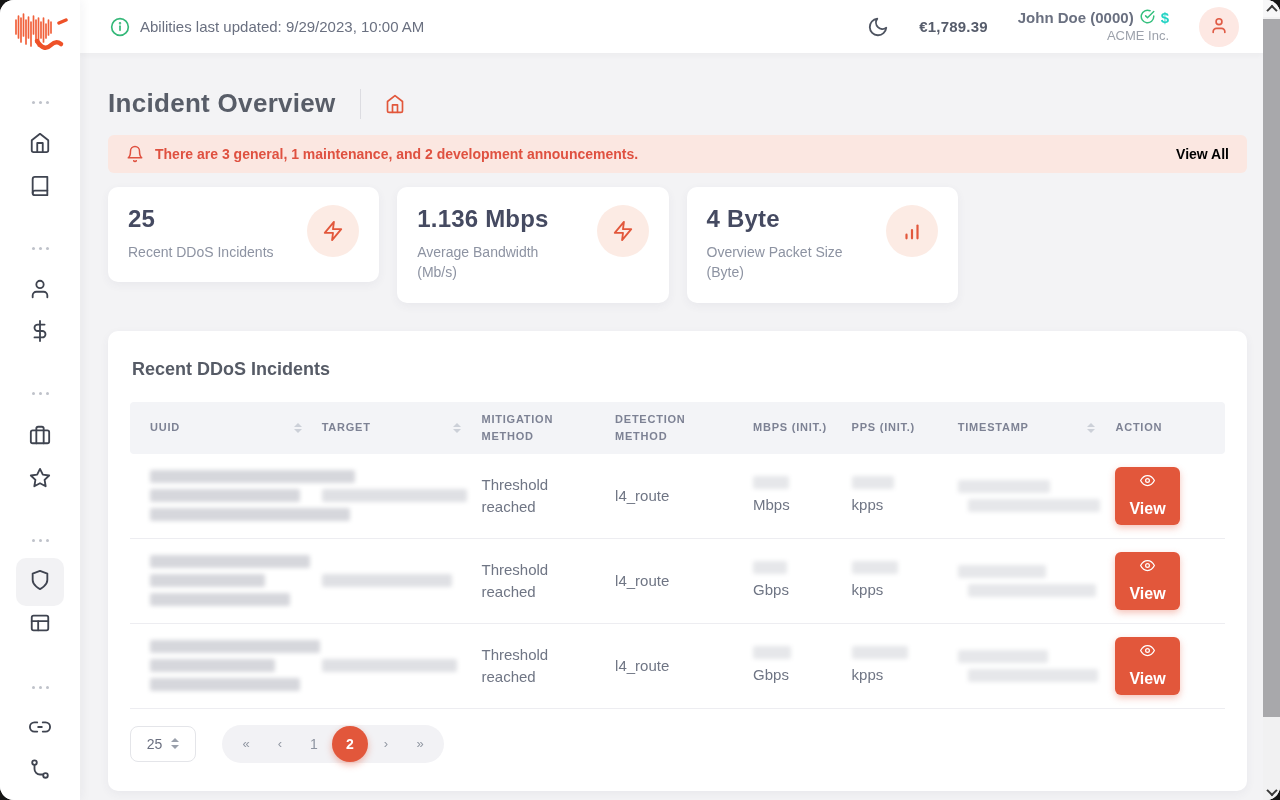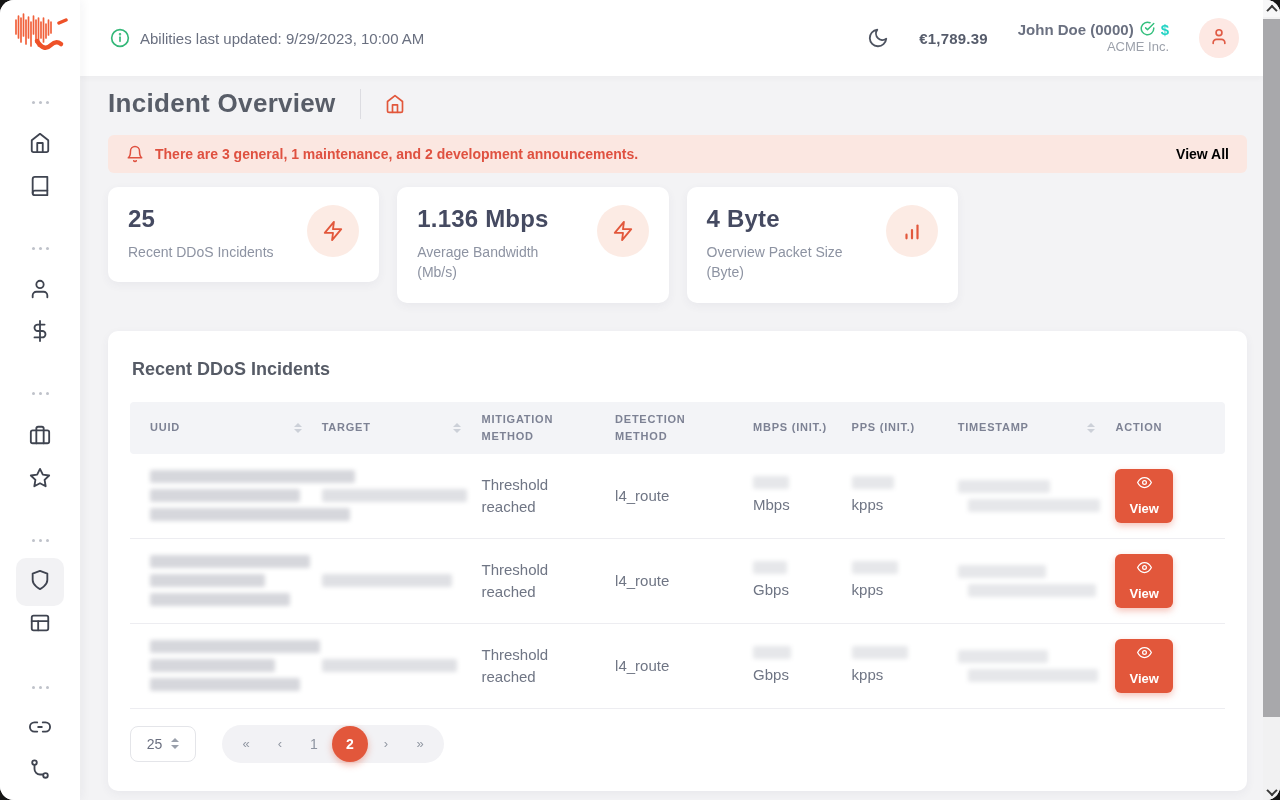--- a/index.html
+++ b/index.html
@@ -9,21 +9,21 @@
   
   .sidebar{position:absolute;left:0;top:0;bottom:0;width:80px;background:#fff;box-shadow:2px 0 10px rgba(40,40,60,.05);z-index:3;}
   .logo{position:absolute;top:8px;left:12px;width:56px;height:52px;}
   .snav{position:absolute;left:16px;width:48px;height:48px;display:flex;align-items:center;justify-content:center;color:#3f4450;cursor:pointer;border-radius:10px;}
   .snav svg{width:22px;height:22px;}
   .snav.active{background:#f2f2f4;}
   .sdots{display:flex;gap:4px;align-items:center;cursor:default;}
   .sdots i{width:3px;height:3px;border-radius:50%;background:#bfc2ca;display:block;}
 
   
-  .topbar{position:absolute;left:80px;right:17px;top:0;height:76px;background:#fff;display:flex;align-items:center;padding:0 24px 0 30px;box-sizing:border-box;box-shadow:0 2px 6px rgba(40,40,60,.04);z-index:2;}
+  .topbar{position:absolute;left:80px;right:17px;top:0;height:53px;background:#fff;display:flex;align-items:center;padding:0 24px 0 30px;box-sizing:border-box;box-shadow:0 2px 6px rgba(40,40,60,.04);z-index:2;}
   .status{display:flex;align-items:center;gap:10px;color:#6a7080;font-size:15px;}
   .status .info{color:#35b879;width:20px;height:20px;}
   .top-right{margin-left:auto;display:flex;align-items:center;gap:30px;}
   .moon{color:#4d5360;width:22px;height:22px;cursor:pointer;}
   .balance{font-size:15px;font-weight:700;color:#565c6b;letter-spacing:.2px;}
   .userblk{display:flex;flex-direction:column;align-items:flex-end;line-height:1.25;cursor:pointer;}
   .userblk .row1{display:flex;align-items:flex-start;gap:6px;}
   .uname{font-size:15px;font-weight:700;color:#6a7080;}
   .ucheck{color:#35c07e;width:15px;height:15px;}
   .udollar{color:#22d3c4;font-weight:700;font-size:15px;}
@@ -61,21 +61,21 @@
   .sort i{display:block;width:0;height:0;border-left:4px solid transparent;border-right:4px solid transparent;}
   .sort .s-up{border-bottom:4px solid #ccd0d8;}
   .sort .s-dn{border-top:4px solid #ccd0d8;}
   .drow{height:84px;border-bottom:1px solid #ededf1;}
   .td{font-size:15px;color:#6f7584;line-height:1.45;box-sizing:border-box;padding-right:12px;}
   .ph{display:block;background:#d6d7dc;border-radius:2px;height:13px;filter:blur(2px);}
   .ph.light{background:#dfe0e4;}
   .ph.lighter{background:#e6e7ea;}
   .stack{display:flex;flex-direction:column;gap:6px;}
   .unit-cell{display:flex;flex-direction:column;gap:5px;}
-  .view-btn{border:none;background:#e2573b;color:#fff;border-radius:6px;display:flex;flex-direction:column;align-items:center;gap:8px;padding:6px 14px 7px;font-family:inherit;font-size:13px;font-weight:700;cursor:pointer;box-shadow:0 3px 7px rgba(226,87,59,.35);}
+  .view-btn{border:none;background:#e2573b;color:#fff;border-radius:6px;display:flex;flex-direction:column;align-items:center;gap:8px;padding:6px 14px 7px;font-family:inherit;font-size:16px;font-weight:700;cursor:pointer;box-shadow:0 3px 7px rgba(226,87,59,.35);}
   .view-btn svg{width:15px;height:15px;}
 
   .pagination{margin-top:16px;display:flex;align-items:center;gap:26px;}
   .page-size{width:64px;height:34px;border:1px solid #e4e5e9;border-radius:8px;background:#fff;display:flex;align-items:center;justify-content:center;gap:9px;font-size:14px;color:#6b7080;cursor:pointer;}
   .stepper{display:flex;flex-direction:column;gap:3px;}
   .stepper i{display:block;width:0;height:0;border-left:4px solid transparent;border-right:4px solid transparent;}
   .stepper .s-up{border-bottom:4px solid #9aa0ab;}
   .stepper .s-dn{border-top:4px solid #9aa0ab;}
   .pager{background:#f2f2f5;border-radius:19px;height:38px;display:flex;align-items:center;padding:0 8px;gap:2px;}
   .pg{width:32px;height:32px;display:flex;align-items:center;justify-content:center;font-size:13px;color:#9298a3;cursor:pointer;border:none;background:transparent;font-family:inherit;}

